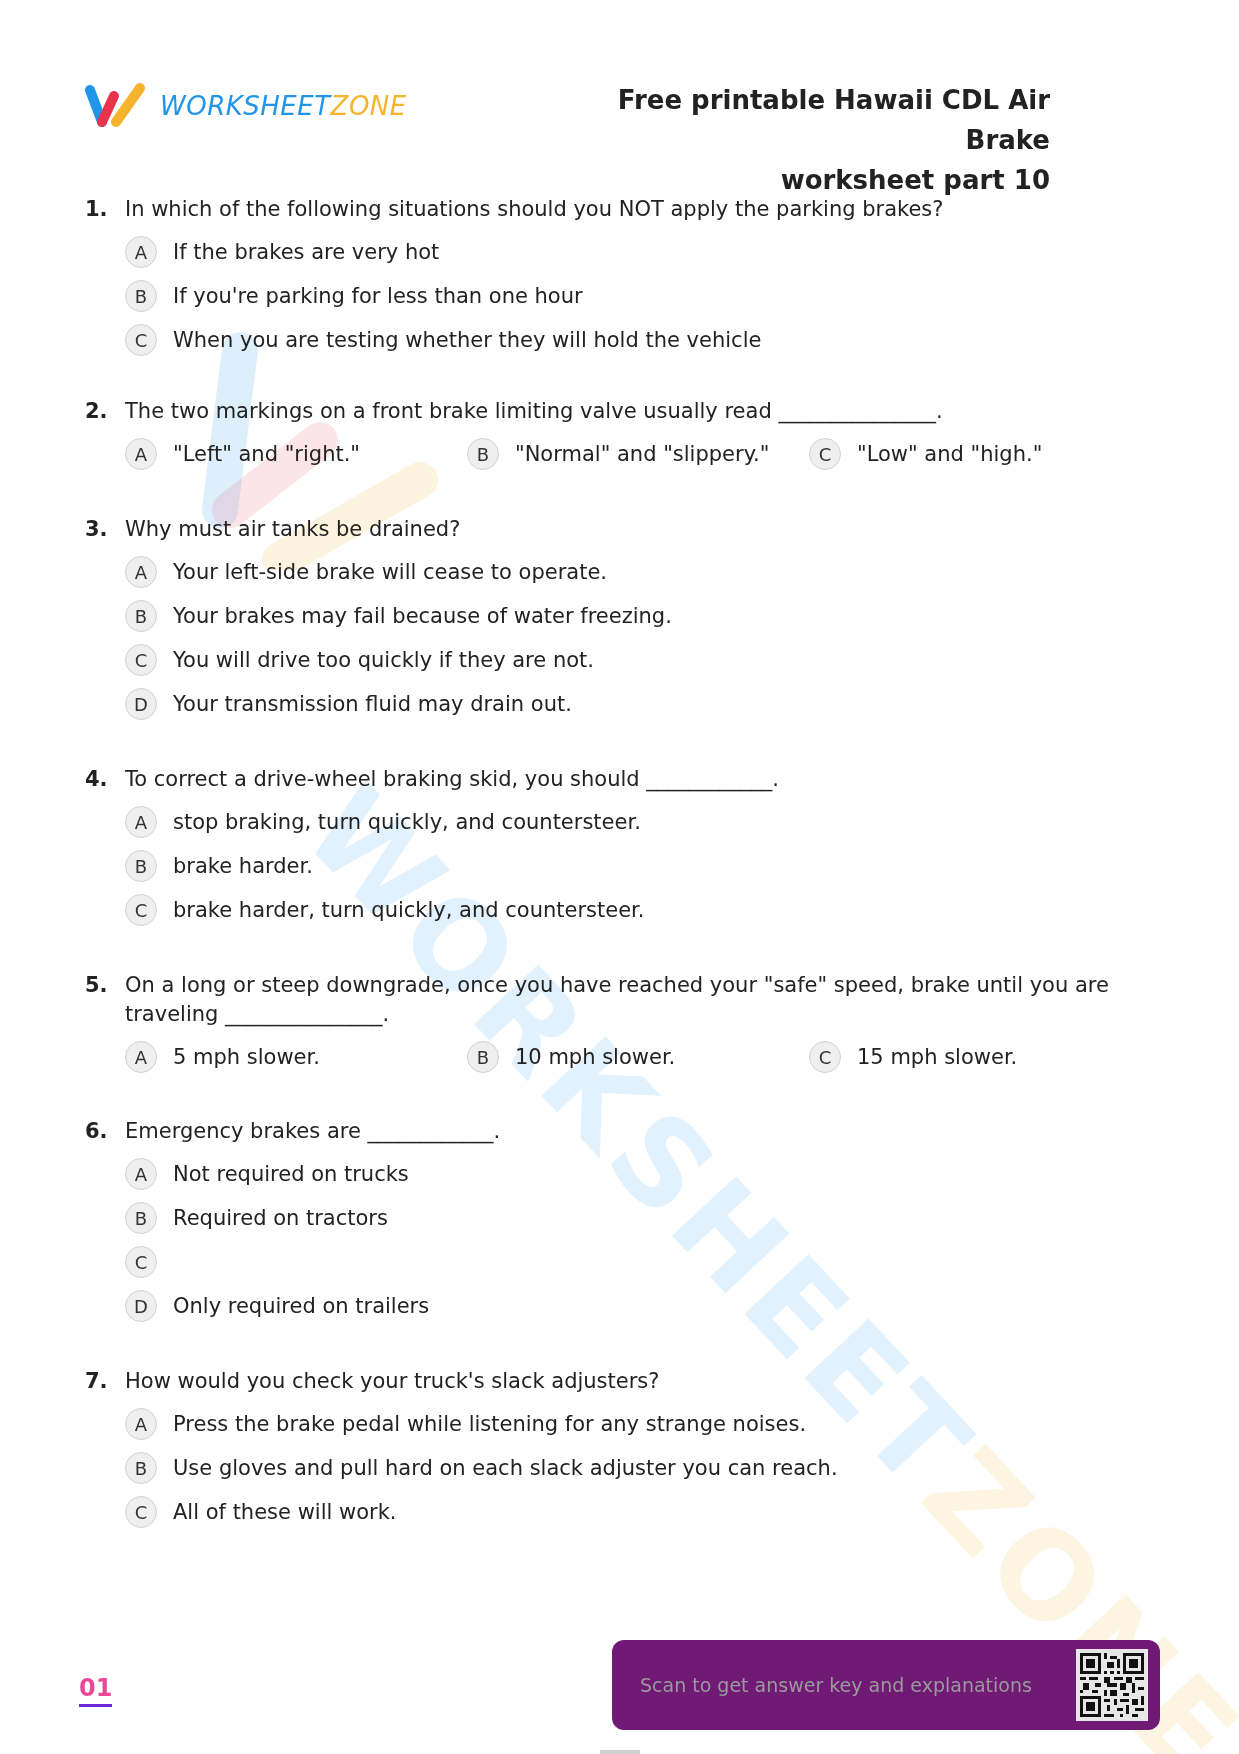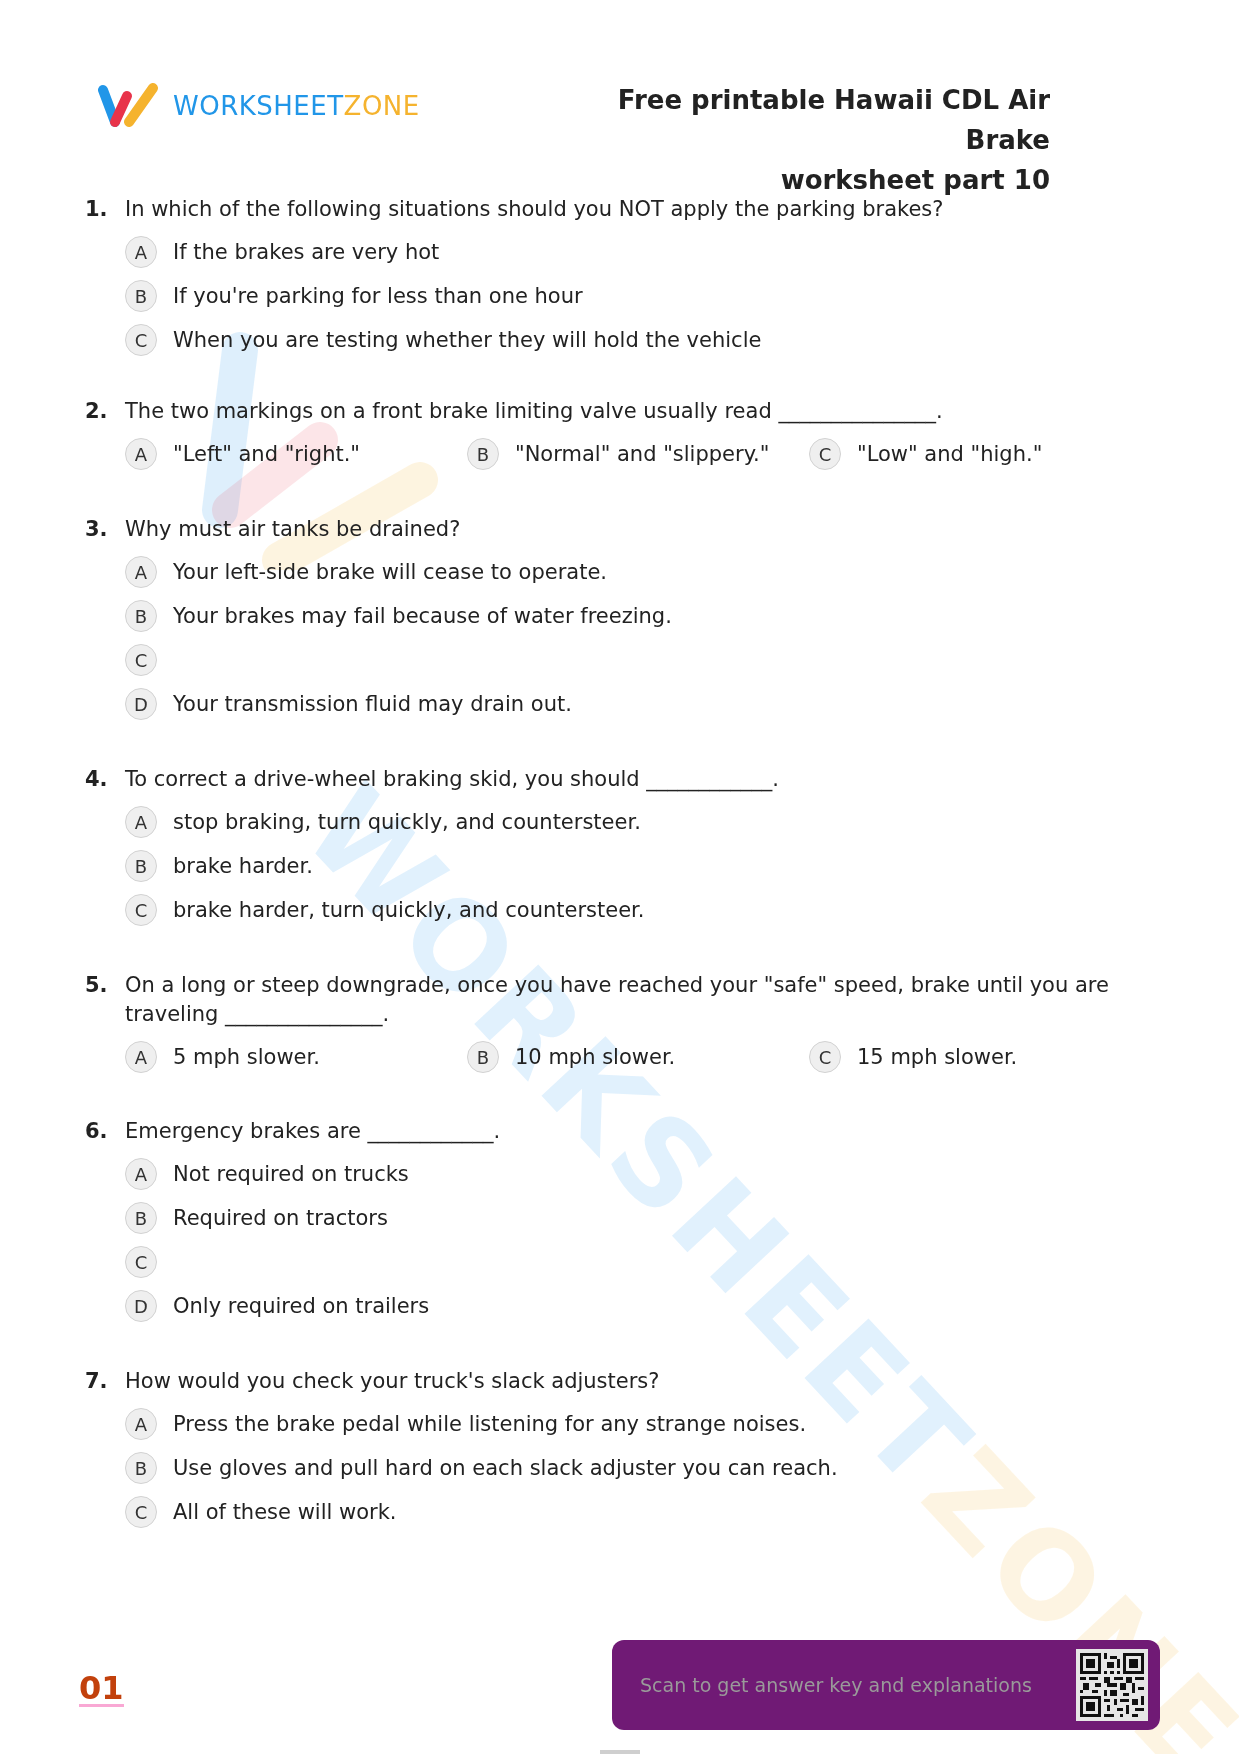--- a/index.html
+++ b/index.html
@@ -11,21 +11,21 @@
     .watermark { position: absolute; left: 0; top: 0; width: 1239px; height: 1754px; pointer-events: none; z-index: 0; }
     .wm-text {
       position: absolute; left: 380px; top: 760px; transform-origin: left top;
       transform: rotate(47deg); font-size: 120px; font-weight: bold; letter-spacing: 6px;
       font-family: "DejaVu Sans", sans-serif; white-space: nowrap; opacity: 0.13;
     }
     .wm-text .blue { color: #1e96f0; }
     .wm-text .orange { color: #f7b32b; }
 
     .header { position: absolute; left: 0; top: 0; width: 1239px; height: 180px; z-index: 1; }
-    .logo { position: absolute; left: 97px; top: 82px; display: flex; align-items: center; }
+    .logo { position: absolute; left: 84px; top: 82px; display: flex; align-items: center; font-style: italic; }
     .logo svg { display: block; }
     .logo-text { margin-left: 12px; font-size: 26px; font-weight: normal; letter-spacing: 0.5px; font-family: "DejaVu Sans", sans-serif; }
     .logo-text .blue { color: #2196e8; }
     .logo-text .orange { color: #f5b32e; }
     .title {
       position: absolute; left: 560px; top: 80px; width: 490px; text-align: right;
       font-size: 26px; font-weight: bold; line-height: 40px; color: #222;
     }
 
     .questions { position: absolute; left: 85px; top: 195px; width: 1080px; z-index: 1; }
@@ -36,21 +36,21 @@
     .options { margin-left: 40px; }
     .option { display: flex; align-items: center; height: 44px; font-size: 21px; color: #222; }
     .bubble {
       width: 32px; height: 32px; border-radius: 50%; background: #efefef; border: 1px solid #d2d2d2;
       display: flex; align-items: center; justify-content: center; font-size: 18px; color: #333;
       box-sizing: border-box; flex: none; margin-right: 16px;
     }
     .options.inline { display: flex; }
     .options.inline .option { width: 342px; }
 
-    .footer-page { position: absolute; left: 79px; top: 1672px; font-size: 32px; font-weight: bold; color: #c2410c; border-bottom: 3px solid #f9a8d4; line-height: 32px; z-index: 1; }
+    .footer-page { position: absolute; left: 79px; top: 1672px; font-size: 24px; font-weight: bold; color: #ec4899; border-bottom: 3px solid #6d28d9; line-height: 32px; z-index: 1; }
     .scan-box {
       position: absolute; left: 612px; top: 1640px; width: 548px; height: 90px; background: #701a75;
       border-radius: 12px; display: flex; align-items: center; z-index: 1;
     }
     .scan-text { margin-left: 28px; font-size: 19px; color: #9a9a9a; flex: 1; }
     .qr { width: 72px; height: 72px; margin-right: 12px; background: #e6e6e6; display: flex; align-items: center; justify-content: center; }
     .bottom-tick { position: absolute; left: 600px; top: 1750px; width: 40px; height: 4px; background: #cfcfcf; }
   </style>
 </head>
 <body>
@@ -132,20 +132,21 @@
       <div class="option">
           <span class="bubble">A</span>
           <span>Your left-side brake will cease to operate.</span>
         </div>
       <div class="option">
           <span class="bubble">B</span>
           <span>Your brakes may fail because of water freezing.</span>
         </div>
       <div class="option">
           <span class="bubble">C</span>
+          <span>You will drive too quickly if they are not.</span>
         </div>
       <div class="option">
           <span class="bubble">D</span>
           <span>Your transmission fluid may drain out.</span>
         </div>
     </div>
   </div>
 
   <div class="question" style="position:absolute; top:570px; width:1080px;">
     <div class="q-head">

